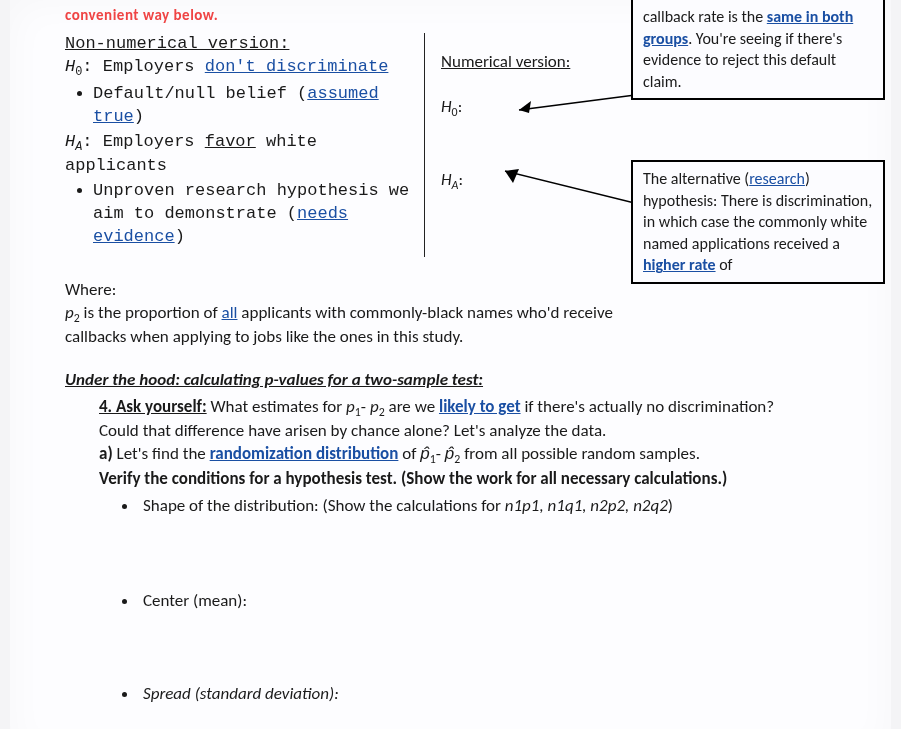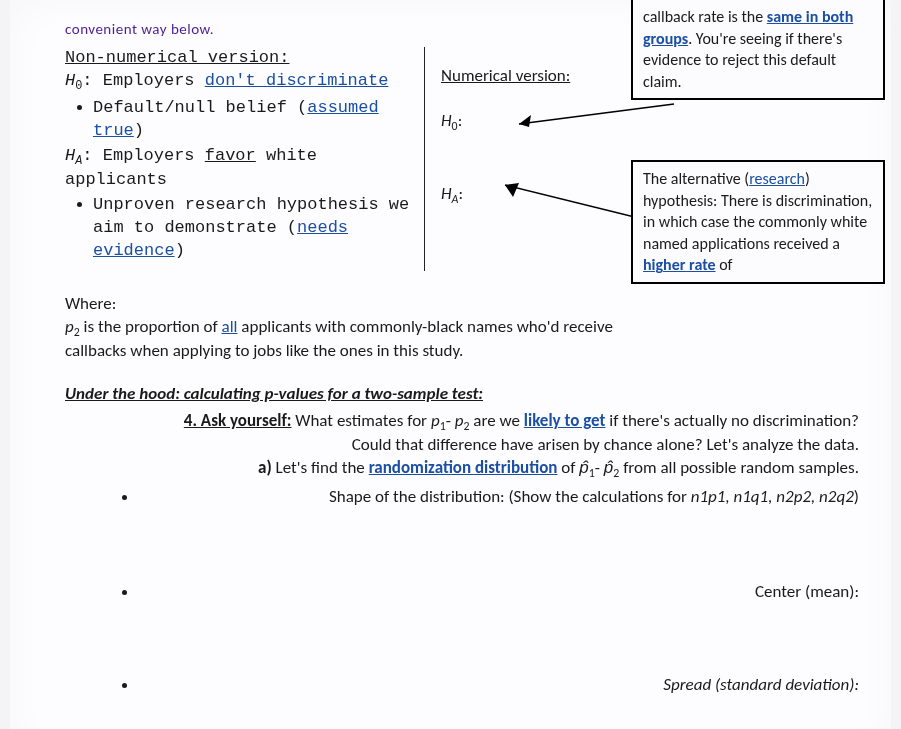--- a/index.html
+++ b/index.html
@@ -17,25 +17,26 @@
   }
   .page {
     background: #fdfdff;
     margin: 0 10px;
     padding: 0 30px 30px 55px;
     min-height: 729px;
     box-shadow: inset 0 0 40px rgba(0,0,0,0.03);
     position: relative;
   }
   .cut-line {
-    color: #4c1d95;
+    color: #ef4444;
     font-size: 15px;
     letter-spacing: 0.5px;
-    padding-top: 19px;
+    padding-top: 5px;
     padding-bottom: 8px;
+    font-weight: bold;
   }
   .underline { text-decoration: underline; }
   .link { color: #1a4fa3; text-decoration: underline; }
   .bold { font-weight: 700; }
   .ital { font-style: italic; }
   .sub { font-size: 0.7em; vertical-align: sub; }
 
   .top-grid {
     display: grid;
     grid-template-columns: 360px 200px 240px;
@@ -53,21 +54,21 @@
     font-size: 16px;
     background: #fcfcff;
   }
   .callout.top { position: absolute; right: 6px; top: -2px; width: 230px; }
   .callout.mid { position: absolute; right: 6px; top: 160px; width: 230px; }
   svg.arrow-svg { position: absolute; pointer-events:none; }
 
   .where-block { margin-top: 22px; max-width: 610px; }
   .under-hood { margin-top: 20px; }
   .under-hood .lead { font-style: italic; font-weight: 700; text-decoration: underline; }
-  .sec4 { margin-left: 34px; margin-top: 4px; max-width: 760px; text-align: right;}
+  .sec4 { margin-left: 34px; margin-top: 4px; max-width: 760px;}
   .sec4 .q4 { text-decoration: underline; font-weight: 700; }
   .shape-list { margin: 4px 0 0 22px; padding-left: 18px;}
   .shape-list li { padding-left: 4px; }
   .big-gap { margin-top: 72px; }
   .med-gap { margin-top: 70px; font-style: italic; }
 </style>
 </head>
 <body>
 
 <div class="page">
@@ -136,20 +137,21 @@
   <div class="under-hood">
     <div class="lead">Under the hood: calculating p-values for a two-sample test:</div>
     <div class="sec4">
       <div>
         <span class="q4">4. Ask yourself:</span><span> What estimates for </span><span class="ital">p</span><span class="sub">1</span><span>- </span><span class="ital">p</span><span class="sub">2</span><span> are we </span><span class="link bold">likely to get</span><span> if there's actually no discrimination?</span>
       </div>
       <div>Could that difference have arisen by chance alone? Let's analyze the data.</div>
       <div>
         <span class="bold">a)</span><span> Let's find the </span><span class="link bold">randomization distribution</span><span> of </span><span class="ital">p̂</span><span class="sub">1</span><span>- </span><span class="ital">p̂</span><span class="sub">2</span><span> from all possible random samples.</span>
       </div>
+      <div class="bold">Verify the conditions for a hypothesis test. (Show the work for all necessary calculations.)</div>
       <ul class="shape-list">
         <li>
           <span>Shape of the distribution: (Show the calculations for </span><span class="ital">n1p1, n1q1, n2p2, n2q2</span><span>)</span>
         </li>
       </ul>
       <ul class="shape-list big-gap">
         <li>Center (mean):</li>
       </ul>
       <ul class="shape-list med-gap">
         <li>Spread (standard deviation):</li>

